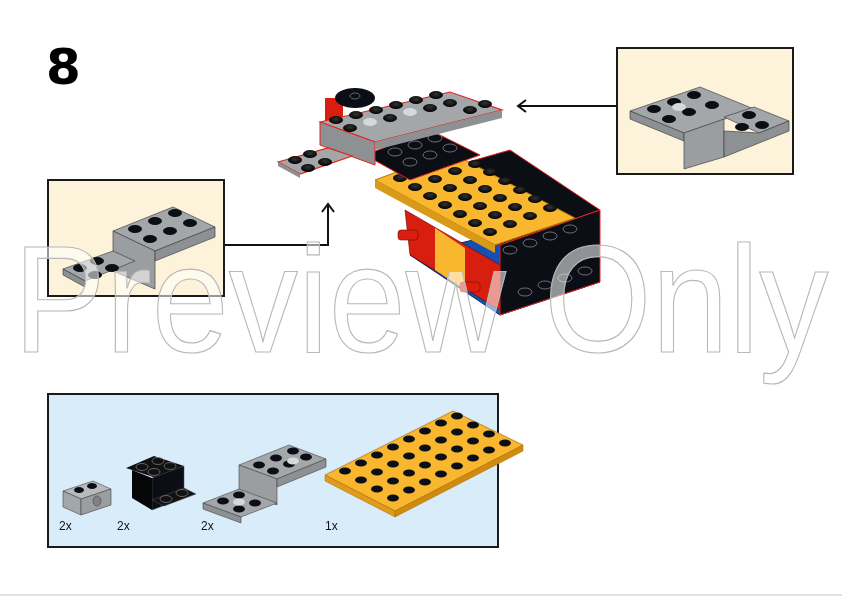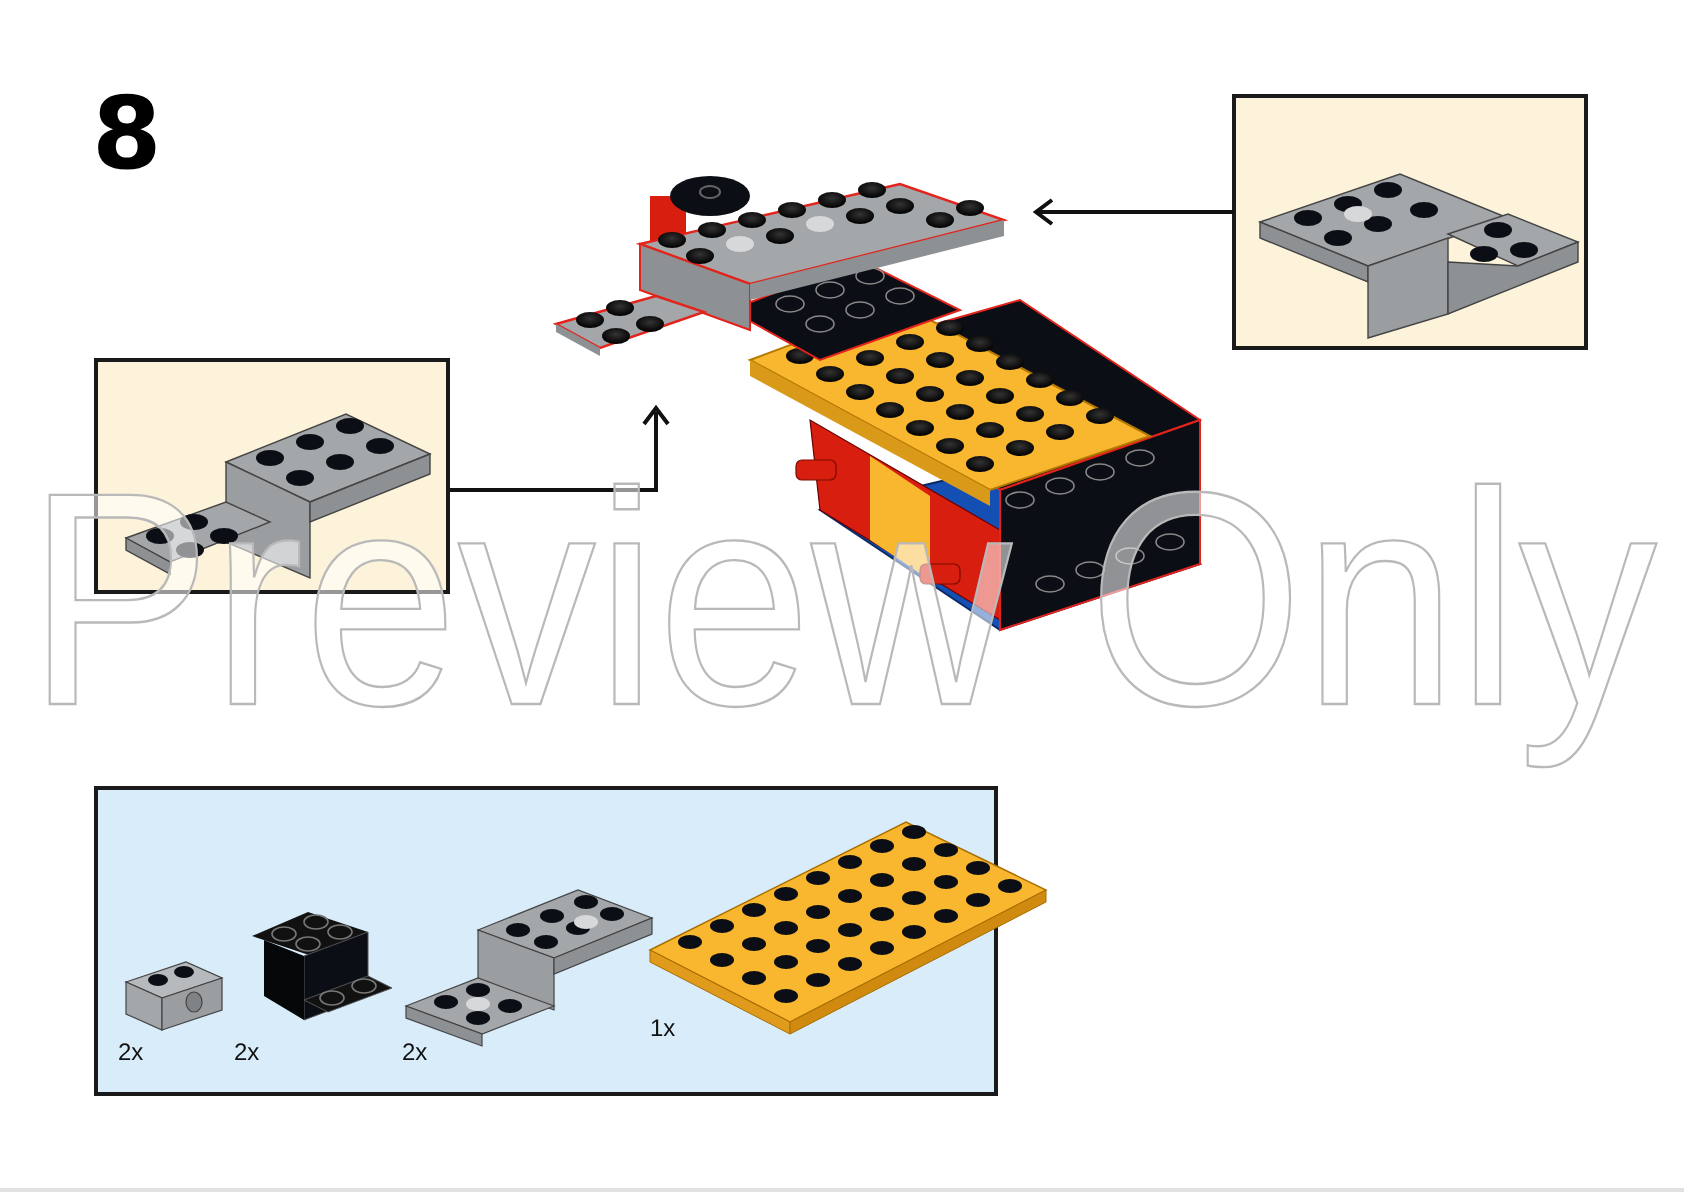--- a/index.html
+++ b/index.html
@@ -282,20 +282,20 @@
       <ellipse cx="70" cy="91" rx="6" ry="3.5"></ellipse>
         <ellipse cx="86" cy="83" rx="6" ry="3.5"></ellipse>
         <ellipse cx="102" cy="75" rx="6" ry="3.5"></ellipse>
         <ellipse cx="118" cy="67" rx="6" ry="3.5"></ellipse>
         <ellipse cx="134" cy="59" rx="6" ry="3.5"></ellipse>
         <ellipse cx="150" cy="51" rx="6" ry="3.5"></ellipse>
         <ellipse cx="166" cy="43" rx="6" ry="3.5"></ellipse>
         <ellipse cx="182" cy="36" rx="6" ry="3.5"></ellipse>
     </g>
   </svg>
-  <div class="qty" style="left:276px;top:112px;">1x</div>
+  <div class="qty" style="left:276px;top:124px;">1x</div>
 </div>
 
 <svg class="watermark" viewBox="0 0 842 160">
   <text x="421" y="132" text-anchor="middle" font-family="Liberation Sans, sans-serif" font-size="152" fill="rgba(255,255,255,0.55)" stroke="#b9b9b9" stroke-width="1.2" textLength="815" lengthAdjust="spacingAndGlyphs">Preview Only</text>
 </svg>
 
 <div class="bottom-rule"></div>
 
 </body></html>

